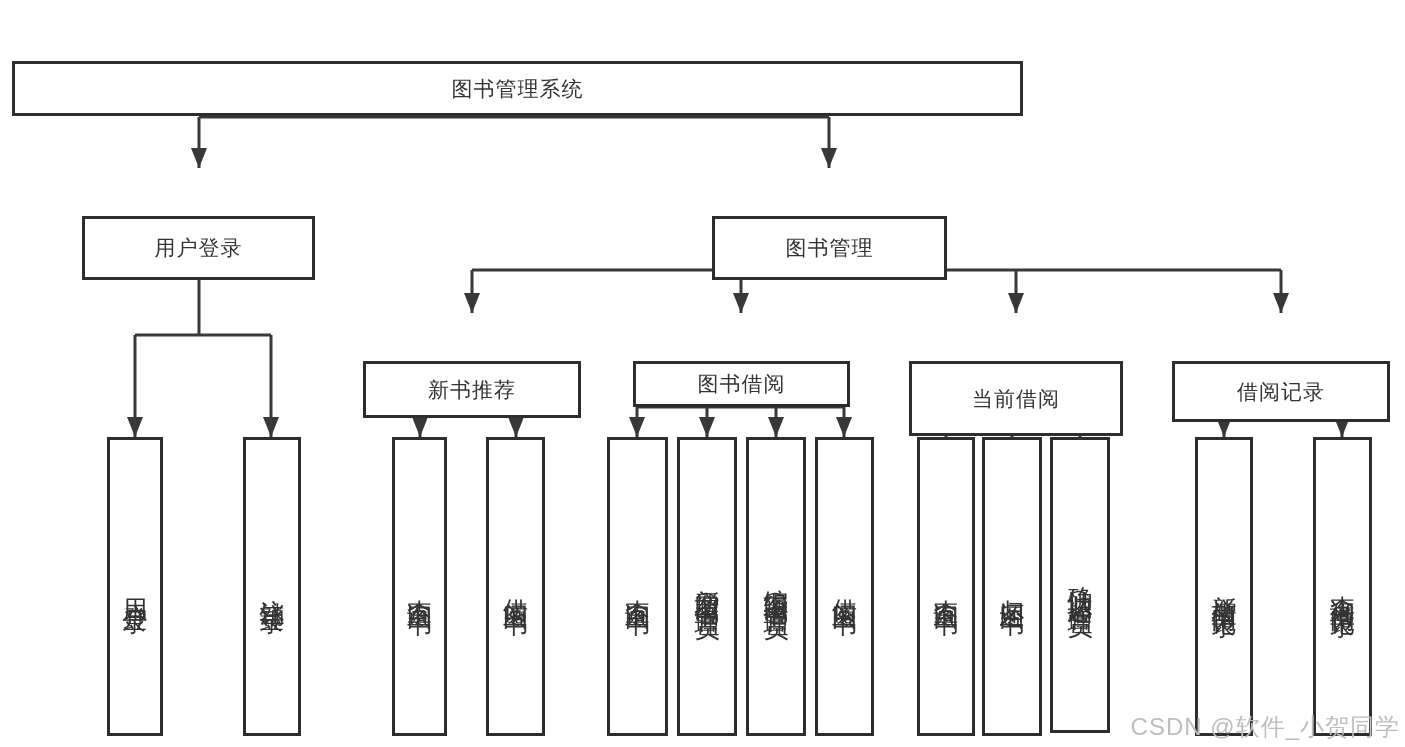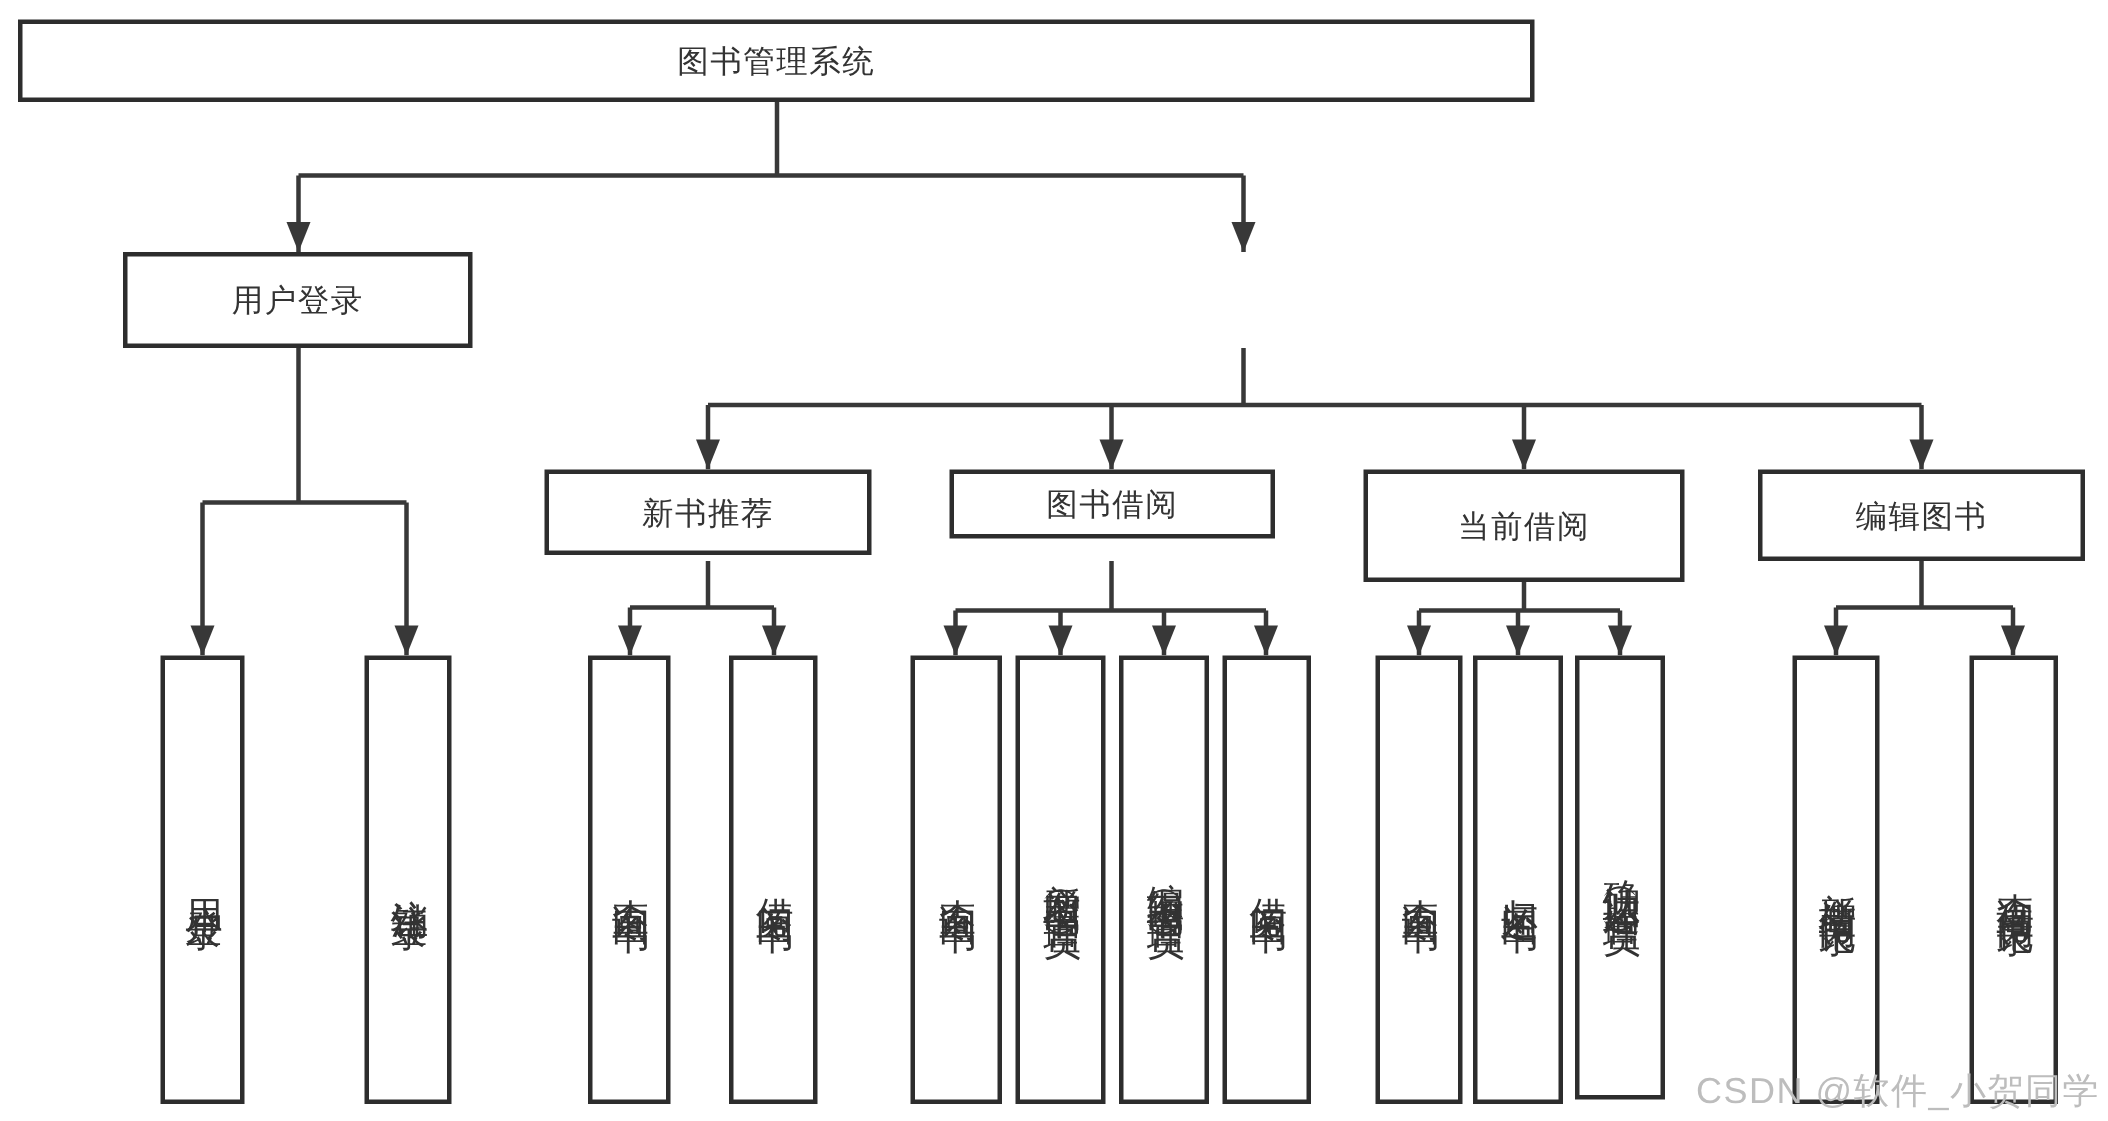--- a/index.html
+++ b/index.html
@@ -22,21 +22,21 @@
   .ar{fill:var(--line);stroke:none;}
   .node{
     position:absolute;
     box-sizing:border-box;
     background:var(--background);
     border:3px solid var(--border);
     color:var(--text);
     display:flex;align-items:center;justify-content:center;
     z-index:1;
   }
-  .hbox{font-size:21px;letter-spacing:1px;}
+  .hbox{font-size:21px;letter-spacing:1px;margin-top:48px;}
   .vbox{
     writing-mode:vertical-rl;
     font-size:25px;
     letter-spacing:4px;
     line-height:1;
   }
   .watermark{
     position:absolute;
     right:5px;bottom:4px;
     font-size:24px;
@@ -82,32 +82,35 @@
     <polygon class="ar" points="1334,417 1350,417 1342,437"></polygon>
   </svg>
 
   <div class="node hbox" style="left:12px;top:13px;width:1011px;height:55px">
     <span>图书管理系统</span>
   </div>
 
   <div class="node hbox" style="left:82px;top:168px;width:233px;height:64px">
     <span>用户登录</span>
   </div>
+  <div class="node hbox" style="left:712px;top:168px;width:235px;height:64px">
+    <span>图书管理</span>
+  </div>
 
   <div class="node hbox" style="left:363px;top:313px;width:218px;height:57px">
     <span>新书推荐</span>
   </div>
   <div class="node hbox" style="left:633px;top:313px;width:217px;height:46px">
     <span>图书借阅</span>
   </div>
   <div class="node hbox" style="left:909px;top:313px;width:214px;height:75px">
     <span>当前借阅</span>
   </div>
   <div class="node hbox" style="left:1172px;top:313px;width:218px;height:61px">
-    <span>编辑图书</span>
+    <span>借阅记录</span>
   </div>
 
   <div class="node vbox" style="left:107px;top:437px;width:56px;height:299px">
     <span>用户登录</span>
   </div>
   <div class="node vbox" style="left:243px;top:437px;width:58px;height:299px">
     <span>注销登录</span>
   </div>
 
   <div class="node vbox" style="left:392px;top:437px;width:55px;height:299px">

